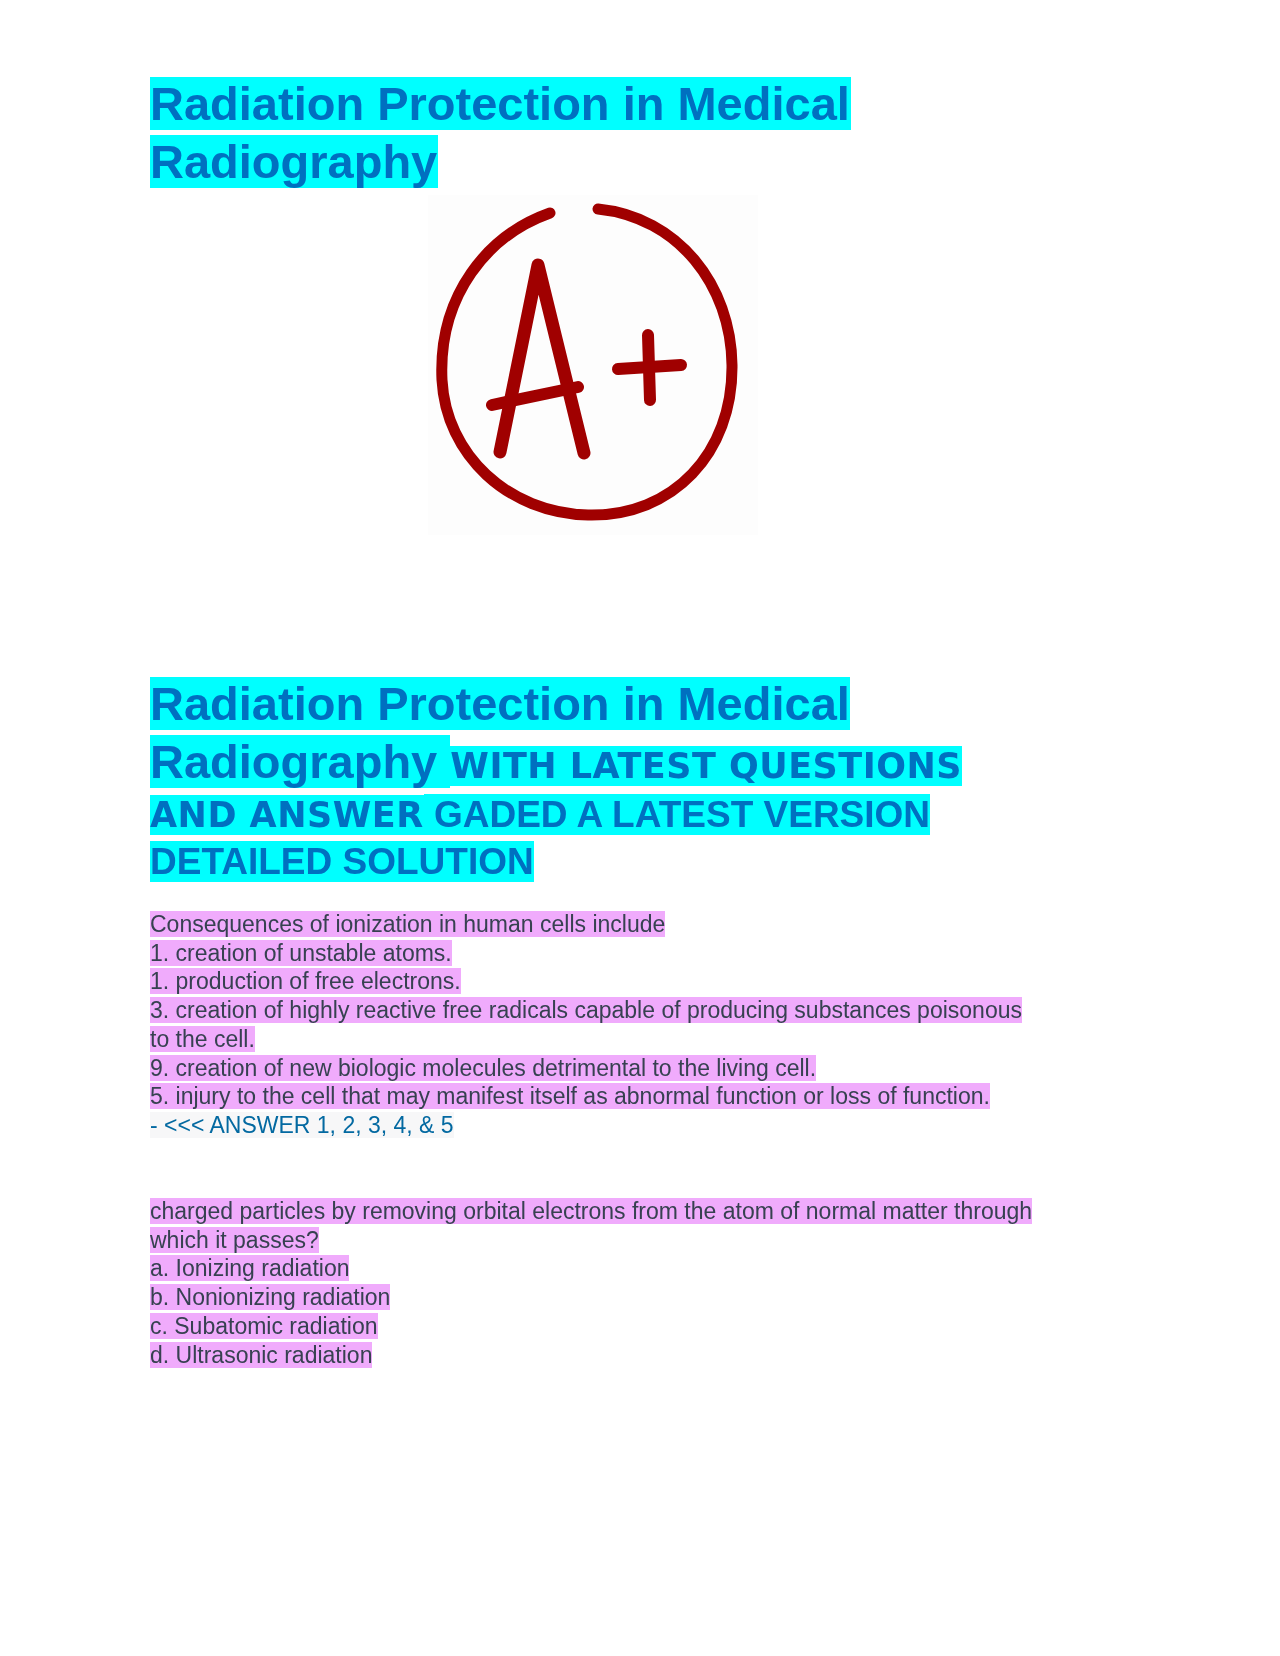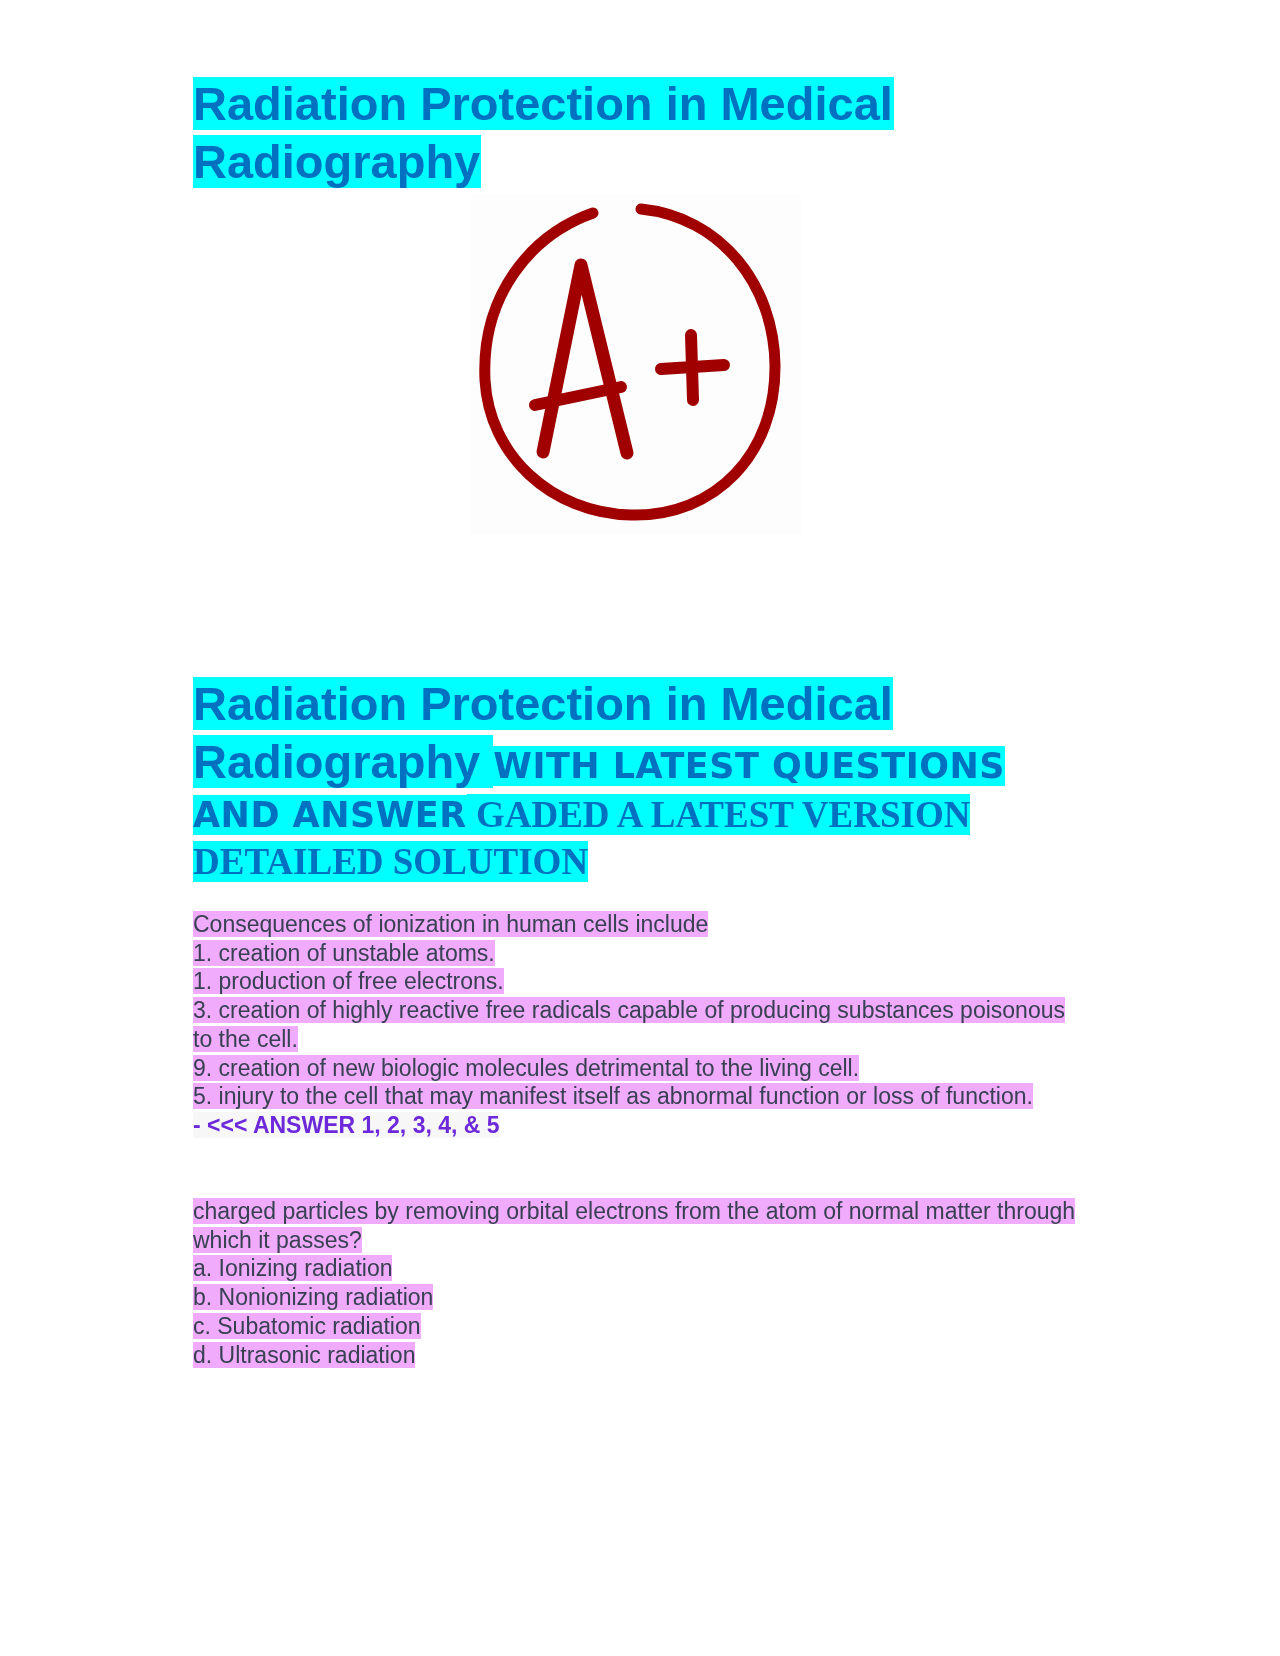--- a/index.html
+++ b/index.html
@@ -11,21 +11,20 @@
       width: 1280px;
       height: 1656px;
       position: relative;
       overflow: hidden;
     }
     .page {
       position: absolute;
       left: 150px;
       top: 75px;
       width: 980px;
-      margin-left: 43px;
     }
     .hl {
       background: #00ffff;
     }
     .title-block {
       font-family: "Liberation Sans", sans-serif;
       font-weight: bold;
       color: #0070c0;
       font-size: 47px;
       line-height: 58px;
@@ -53,43 +52,42 @@
       font-size: 47px;
       line-height: 58px;
     }
     .title2 .dv {
       font-family: "DejaVu Sans", sans-serif;
       font-weight: bold;
       font-size: 35px;
       letter-spacing: 0.5px;
     }
     .title2 .serif {
-      font-family: Liberation Serif, serif;
+      font-family: Liberation Sans, sans-serif;
       font-weight: bold;
       font-size: 37px;
       line-height: 47px;
     }
     .content {
       position: absolute;
       top: 835px;
       left: 0;
       width: 990px;
       font-family: "Liberation Sans", sans-serif;
       font-size: 23px;
       line-height: 28.7px;
       color: #374151;
     }
     .content .t {
       background: #f0abfc;
       display: inline;
     }
     .content .ans {
-      color: #6d28d9;
+      color: #0369a1;
       background: #f7f7f8;
-      font-weight: bold;
     }
     .block {
       margin-bottom: 28.7px;
     }
     .indent {
       padding-left: 48px;
     }
   </style>
 </head>
 <body>

